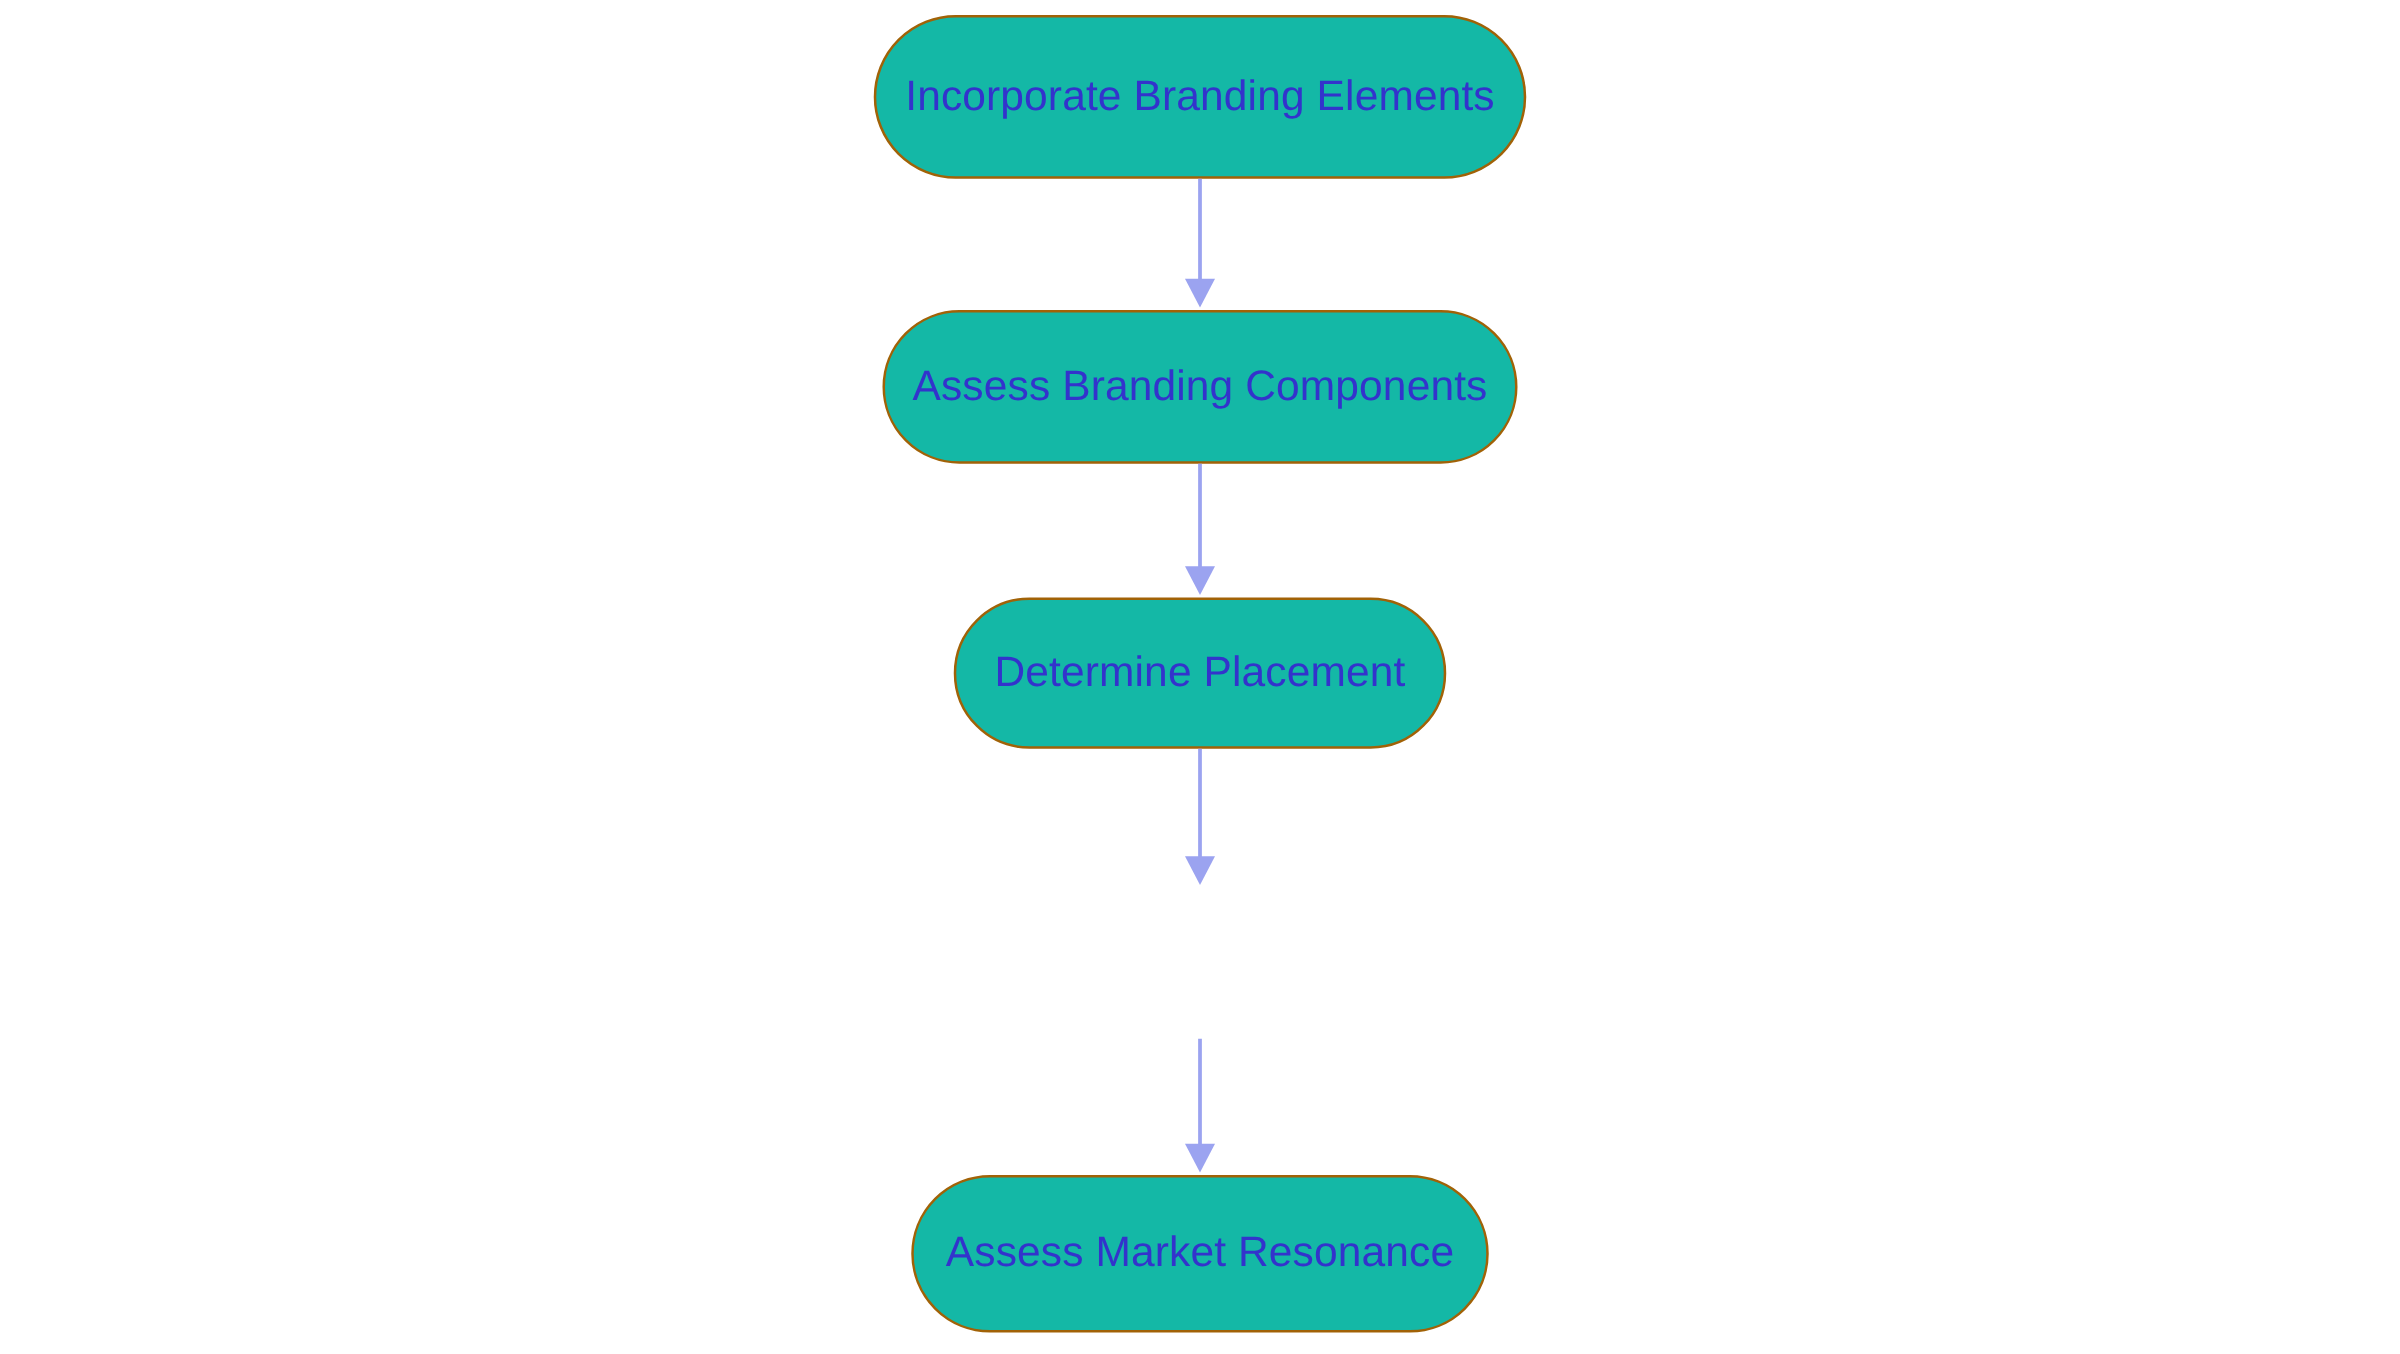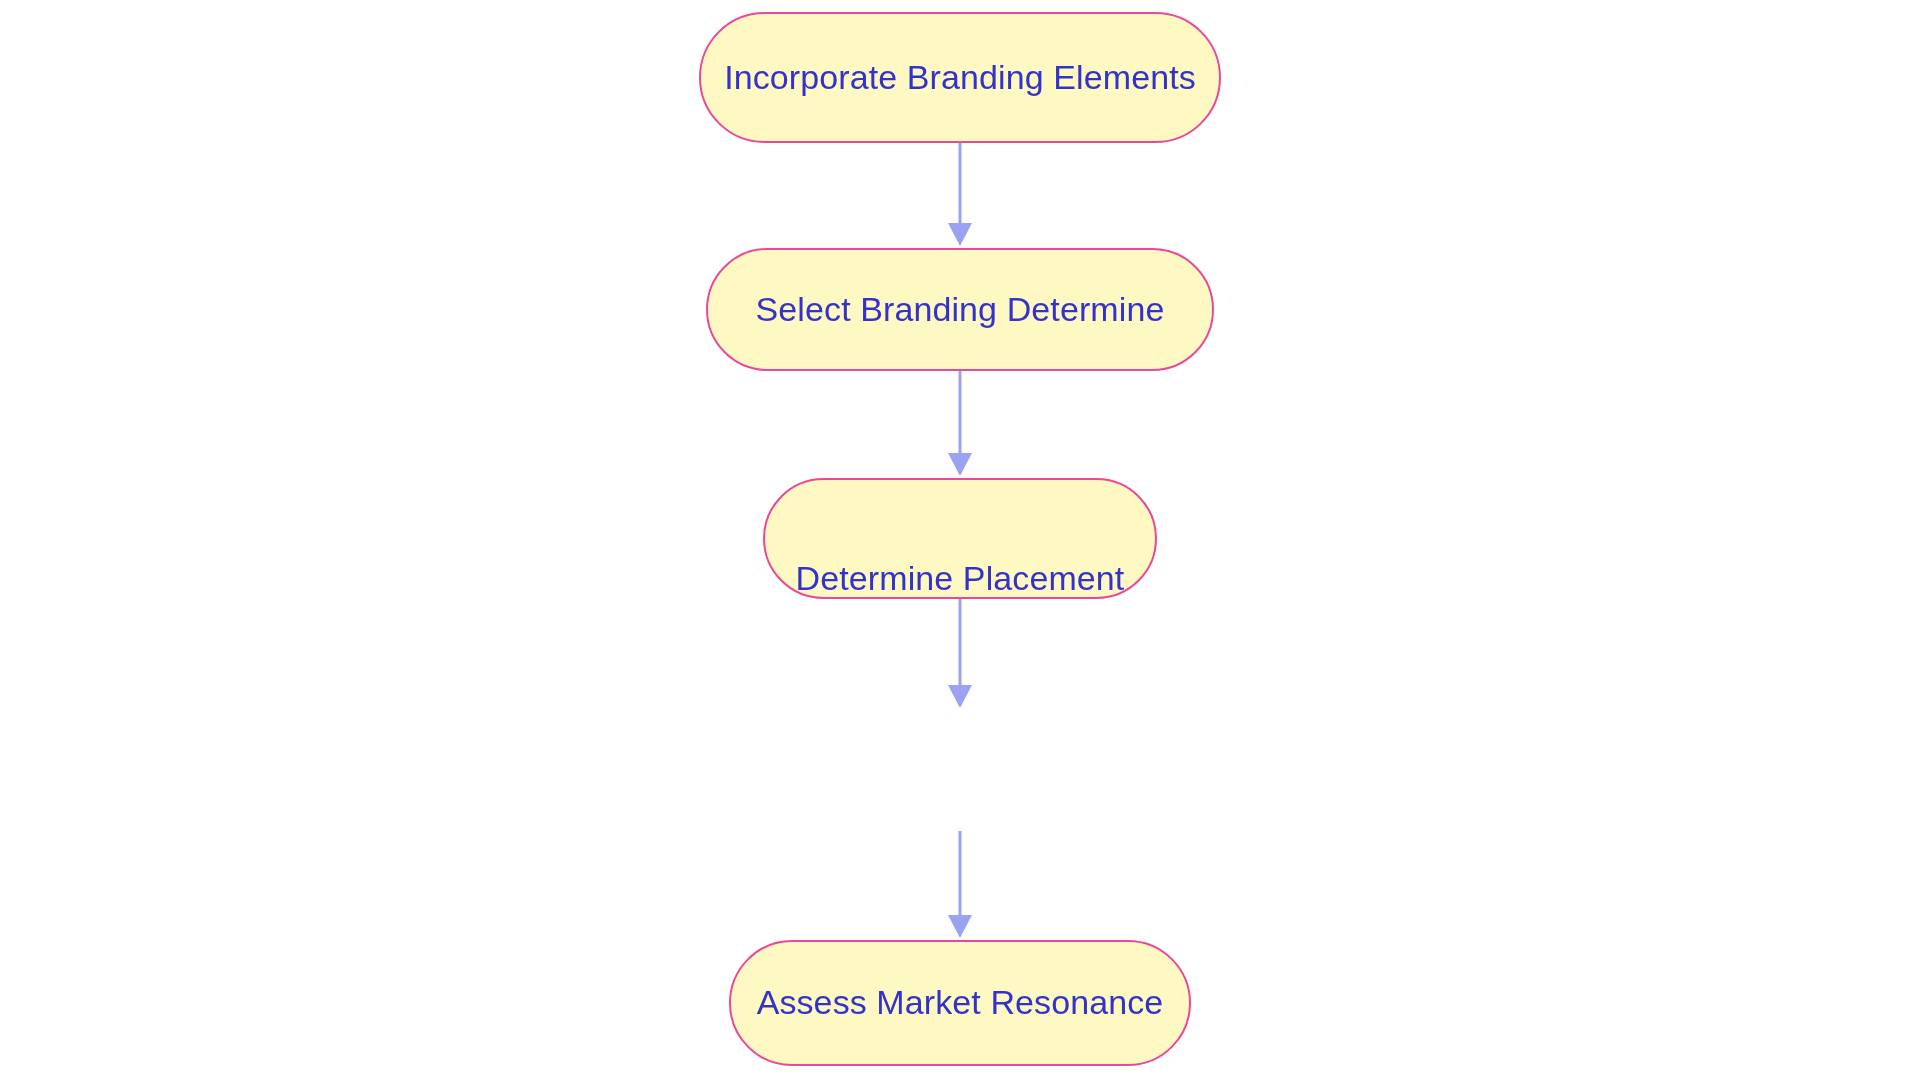--- a/index.html
+++ b/index.html
@@ -22,40 +22,40 @@
     background: #ffffff;
   }
 
   
   .node {
     position: absolute;
     box-sizing: border-box;
     display: flex;
     align-items: center;
     justify-content: center;
-    background: #fef9c3;
-    border: 2px solid #ec4899;
+    background: #14b8a6;
+    border: 2px solid #a16207;
     border-radius: 999px;
     left: 50%;
     transform: translateX(-50%);
   }
   .node-label {
     color: #3333cc;
     font-size: 34px;
     font-weight: 400;
     letter-spacing: 0.1px;
     line-height: 1.1;
     white-space: nowrap;
     text-align: center;
     user-select: none;
   }
 
   .node-1 { top: 12px;  width: 522px; height: 131px; }
   .node-2 { top: 248px; width: 508px; height: 123px; }
-  .node-3 { top: 478px; width: 394px; height: 121px; align-items: flex-end; }
+  .node-3 { top: 478px; width: 394px; height: 121px; }
   .node-4 { top: 710px; width: 308px; height: 121px; }
   .node-5 { top: 940px; width: 462px; height: 126px; align-items: center; }
 
   
   .connector {
     position: absolute;
     left: 50%;
     transform: translateX(-50%);
     width: 40px;
     pointer-events: none;
@@ -82,21 +82,21 @@
   </div>
 
   <div class="connector conn-1">
     <svg viewBox="0 0 40 105" preserveAspectRatio="none">
       <line x1="20" y1="0" x2="20" y2="84" stroke="#9ba3f0" stroke-width="3"></line>
       <polygon points="8,80 32,80 20,103" fill="#9ba3f0"></polygon>
     </svg>
   </div>
 
   <div class="node node-2">
-    <span class="node-label">Select Branding Determine</span>
+    <span class="node-label">Assess Branding Components</span>
   </div>
 
   <div class="connector conn-2">
     <svg viewBox="0 0 40 107" preserveAspectRatio="none">
       <line x1="20" y1="0" x2="20" y2="86" stroke="#9ba3f0" stroke-width="3"></line>
       <polygon points="8,82 32,82 20,105" fill="#9ba3f0"></polygon>
     </svg>
   </div>
 
   <div class="node node-3">

